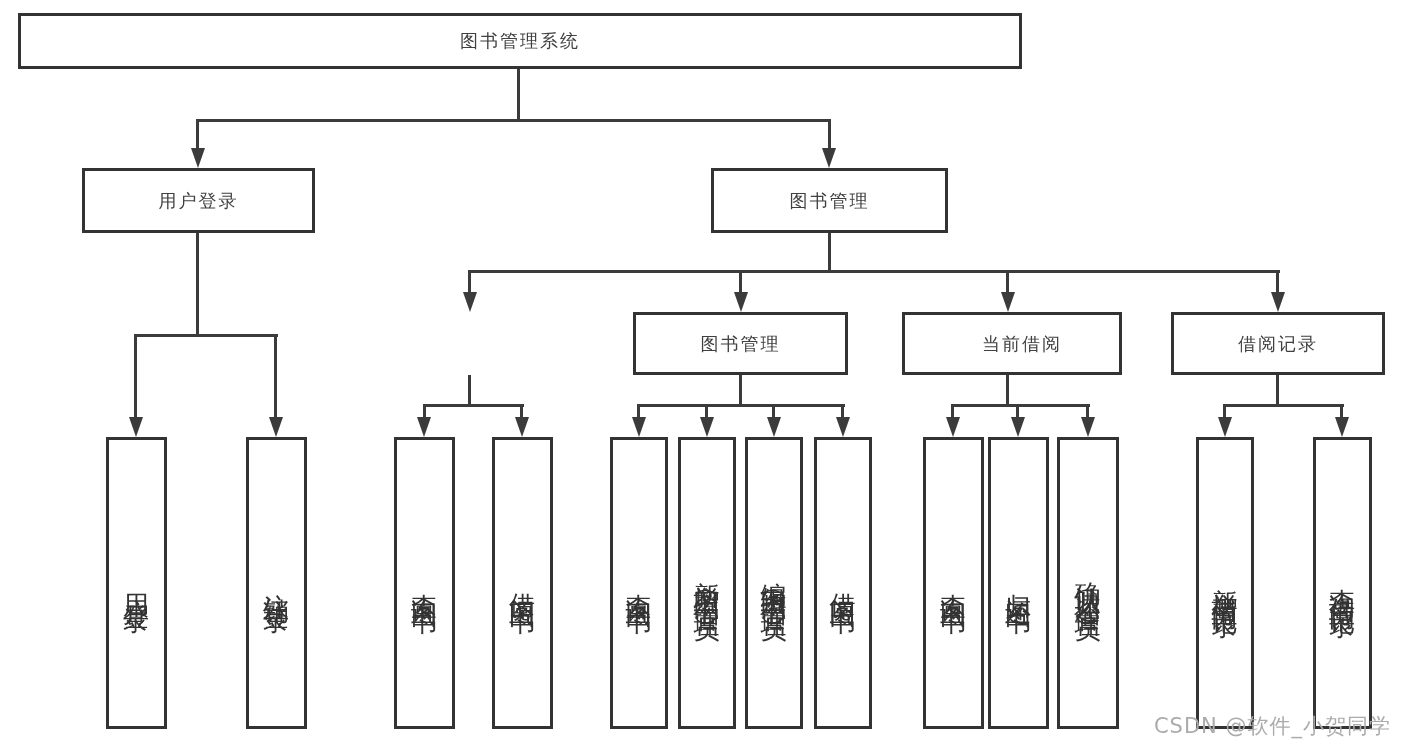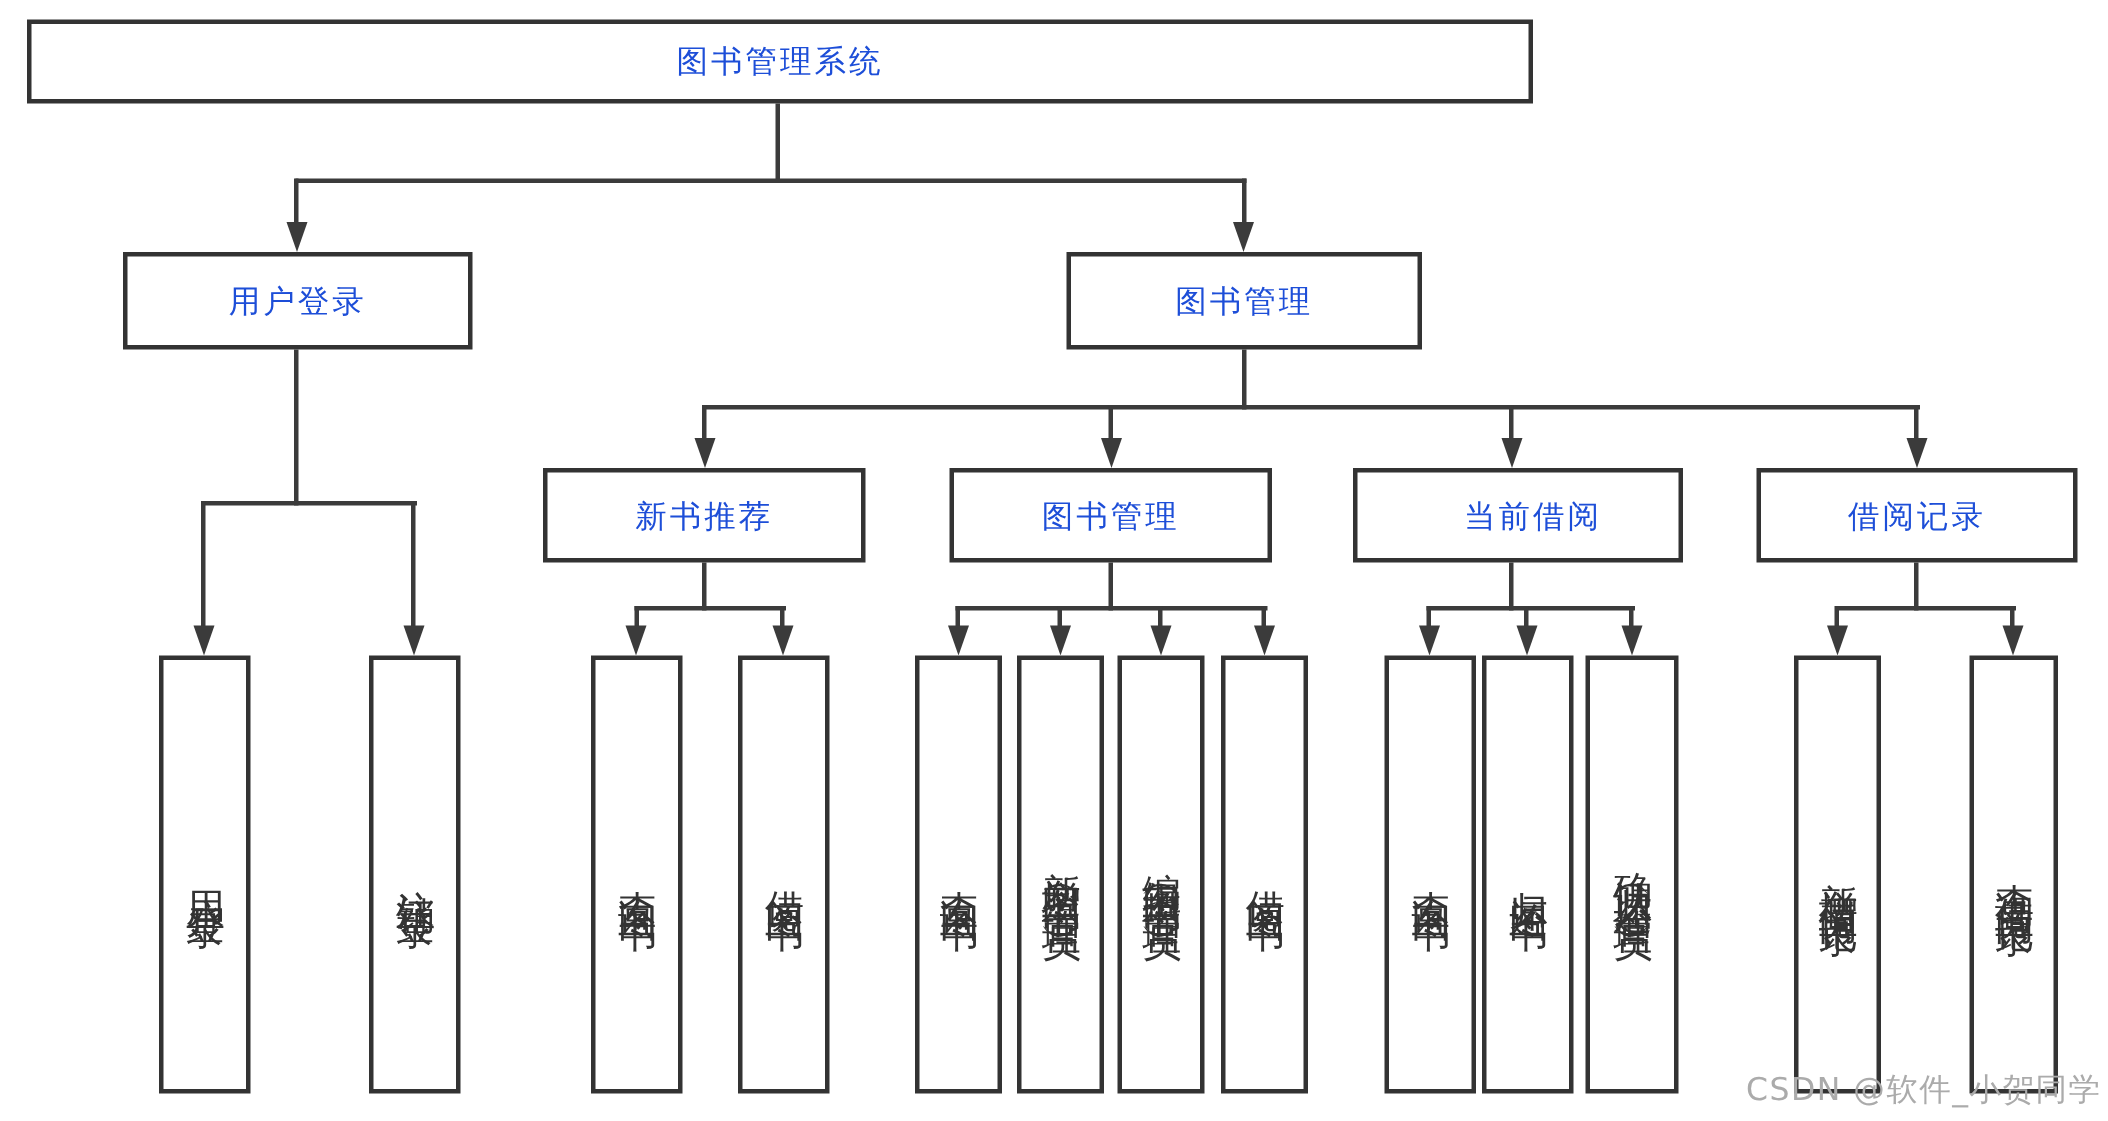--- a/index.html
+++ b/index.html
@@ -12,23 +12,23 @@
   }
   .box{
     position:absolute;
     box-sizing:border-box;
     background:#ffffff;
     border:3px solid #333333;
     display:flex;align-items:center;justify-content:center;
     color:#333333;
   }
   .hlabel{
-    font-size:21px;
+    font-size:18px;
     letter-spacing:2px;
-    color:#1d4ed8;
+    color:#404040;
     white-space:nowrap;
   }
   .leaf{top:437px;height:292px;}
   .vtext{
     writing-mode:vertical-rl;
     text-orientation:mixed;
     font-size:26px;
     letter-spacing:5px;
     line-height:1;
     color:#333333;
@@ -38,21 +38,21 @@
   .v{width:3px;}
   .h{height:3px;}
   .arrow{
     position:absolute;width:0;height:0;
     border-left:7px solid transparent;
     border-right:7px solid transparent;
     border-top:20px solid #3b3b3b;
   }
   .watermark{
     position:absolute;
-    top:712px;right:4px;
+    top:712px;right:14px;
     font-size:21px;
     color:#ababab;
     letter-spacing:1px;
     z-index:5;
     white-space:nowrap;
   }
 </style>
 </head>
 <body>
 
@@ -87,23 +87,20 @@
   <div class="line h" style="left:468px;top:270px;width:812px;"></div>
   <div class="line v" style="left:468px;top:270px;height:24px;"></div>
   <div class="arrow" style="left:463px;top:292px;"></div>
   <div class="line v" style="left:739px;top:270px;height:24px;"></div>
   <div class="arrow" style="left:734px;top:292px;"></div>
   <div class="line v" style="left:1006px;top:270px;height:24px;"></div>
   <div class="arrow" style="left:1001px;top:292px;"></div>
   <div class="line v" style="left:1276px;top:270px;height:24px;"></div>
   <div class="arrow" style="left:1271px;top:292px;"></div>
 
-  <div class="box" style="left:362px;top:312px;width:215px;height:63px;">
-    <span class="hlabel">新书推荐</span>
-  </div>
   <div class="box" style="left:633px;top:312px;width:215px;height:63px;">
     <span class="hlabel">图书管理</span>
   </div>
   <div class="box" style="left:902px;top:312px;width:220px;height:63px;padding-left:20px;">
     <span class="hlabel">当前借阅</span>
   </div>
   <div class="box" style="left:1171px;top:312px;width:214px;height:63px;">
     <span class="hlabel">借阅记录</span>
   </div>
 

